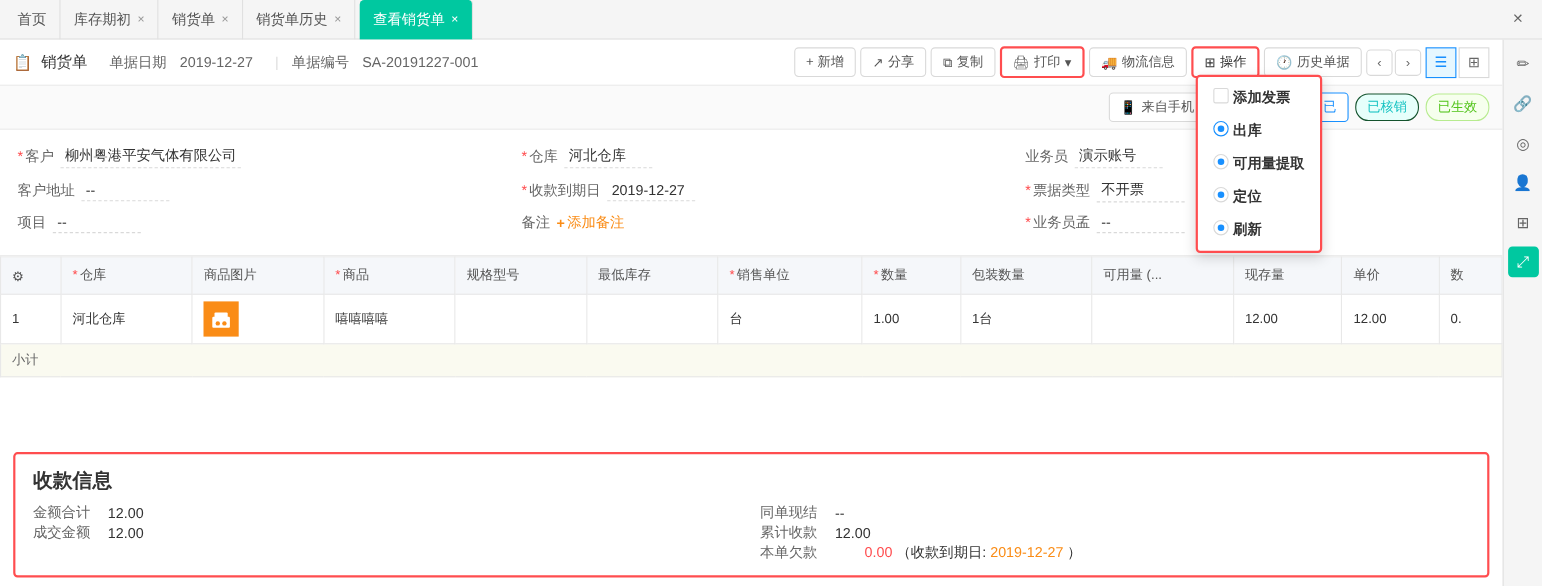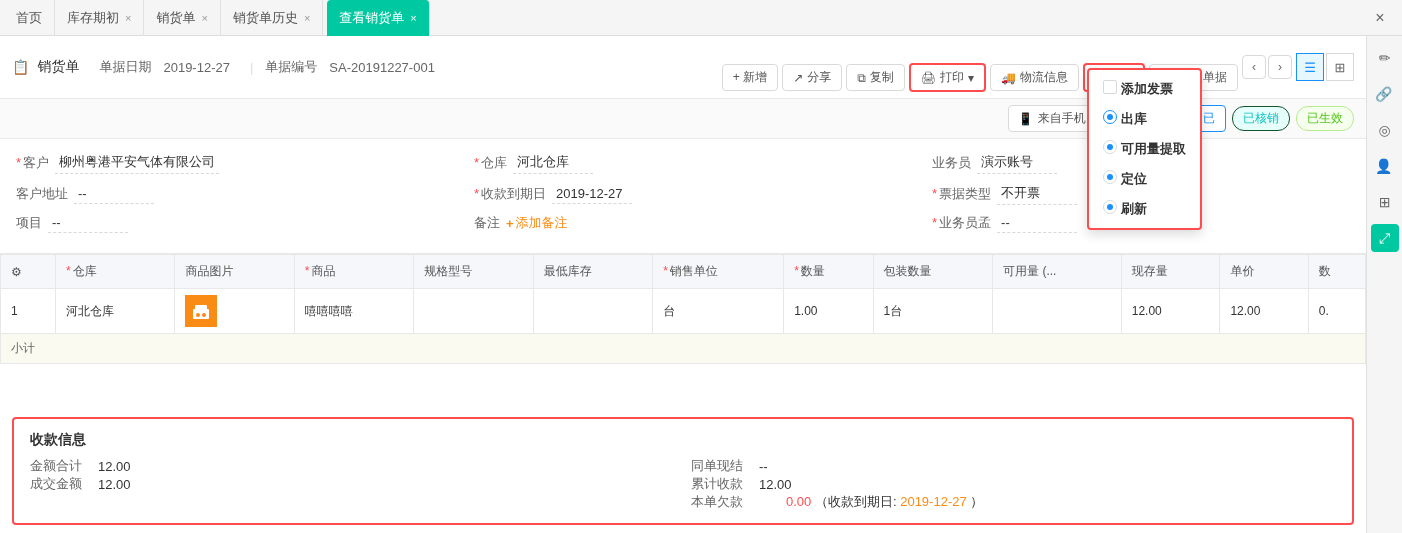--- a/index.html
+++ b/index.html
@@ -23,21 +23,21 @@
 
     
     .doc-area { flex: 1; overflow: hidden; display: flex; flex-direction: column; }
 
     
     .toolbar-row { display: flex; align-items: center; padding: 6px 12px; background: #fff; border-bottom: 1px solid #e8e8e8; gap: 4px; }
     .doc-icon { color: #00c8a0; margin-right: 4px; font-size: 14px; }
     .doc-title { font-size: 14px; font-weight: 500; color: #333; margin-right: 16px; }
     .doc-meta { color: #666; font-size: 13px; margin-right: 8px; }
     .toolbar-spacer { flex: 1; }
-    .toolbar-btn { display: flex; align-items: center; gap: 4px; padding: 4px 10px; border: 1px solid #d9d9d9; border-radius: 4px; background: #fff; cursor: pointer; font-size: 12px; color: #555; white-space: nowrap; margin-top: 21px; }
+    .toolbar-btn { display: flex; align-items: center; gap: 4px; padding: 4px 10px; border: 1px solid #d9d9d9; border-radius: 4px; background: #fff; cursor: pointer; font-size: 12px; color: #555; white-space: nowrap; }
     .toolbar-btn.active-tab { background: #e6f7ff; border-color: #1890ff; color: #1890ff; }
     .toolbar-btn.ops-btn { background: #fff; border: 2px solid #ff4d4f; color: #333; font-weight: 500; }
     .nav-arrows { display: flex; gap: 2px; }
     .nav-arrow { width: 24px; height: 24px; display: flex; align-items: center; justify-content: center; border: 1px solid #d9d9d9; border-radius: 4px; cursor: pointer; font-size: 12px; color: #666; background: #fff; }
     .view-toggle { display: flex; gap: 2px; }
     .view-btn { width: 28px; height: 28px; display: flex; align-items: center; justify-content: center; border: 1px solid #d9d9d9; background: #fff; cursor: pointer; color: #666; }
     .view-btn.active { background: #e6f7ff; color: #1890ff; border-color: #1890ff; }
 
     
     .action-row { display: flex; align-items: center; justify-content: flex-end; padding: 6px 12px; background: #fafafa; border-bottom: 1px solid #e8e8e8; gap: 6px; }
@@ -65,21 +65,21 @@
     table { width: 100%; border-collapse: collapse; font-size: 12px; }
     table thead { background: #f5f7fa; }
     table thead th { padding: 8px 10px; text-align: left; border: 1px solid #e8e8e8; color: #555; font-weight: normal; white-space: nowrap; }
     table thead th.required::before { content: '*'; color: #ff4d4f; margin-right: 2px; }
     table tbody td { padding: 6px 10px; border: 1px solid #e8e8e8; color: #333; vertical-align: middle; }
     .subtotal-row td { background: #fafaf0; color: #666; font-size: 12px; }
     .product-img { width: 32px; height: 32px; background: #fa8c16; display: flex; align-items: center; justify-content: center; }
 
     
     .bottom-info { padding: 12px 16px; background: #fff; border: 2px solid #ff4d4f; margin: 8px 12px; border-radius: 4px; }
-    .info-title { font-size: 14px; font-weight: 600; margin-bottom: 8px; color: #333; }
+    .info-title { font-size: 18px; font-weight: 600; margin-bottom: 8px; color: #333; }
     .info-grid { display: grid; grid-template-columns: 1fr 1fr; gap: 4px 16px; }
     .info-row { display: flex; align-items: center; gap: 8px; font-size: 13px; }
     .info-label { color: #666; min-width: 60px; }
     .info-value { color: #333; }
     .info-value.red { color: #ff4d4f; margin-left: 27px; }
 
     
     .right-sidebar { width: 36px; background: #f5f5f5; border-left: 1px solid #e0e0e0; display: flex; flex-direction: column; align-items: center; padding: 8px 0; gap: 8px; }
     .sidebar-icon { width: 28px; height: 28px; display: flex; align-items: center; justify-content: center; cursor: pointer; color: #666; font-size: 14px; border-radius: 4px; }
     .sidebar-icon.active { background: #00c8a0; color: #fff; }

